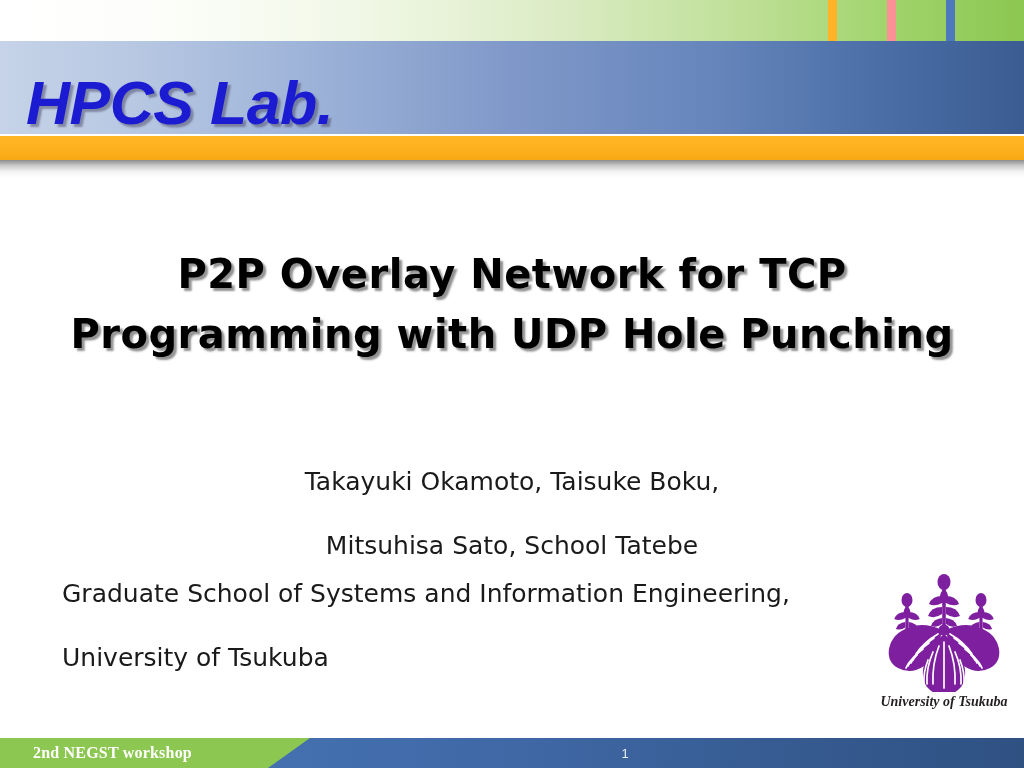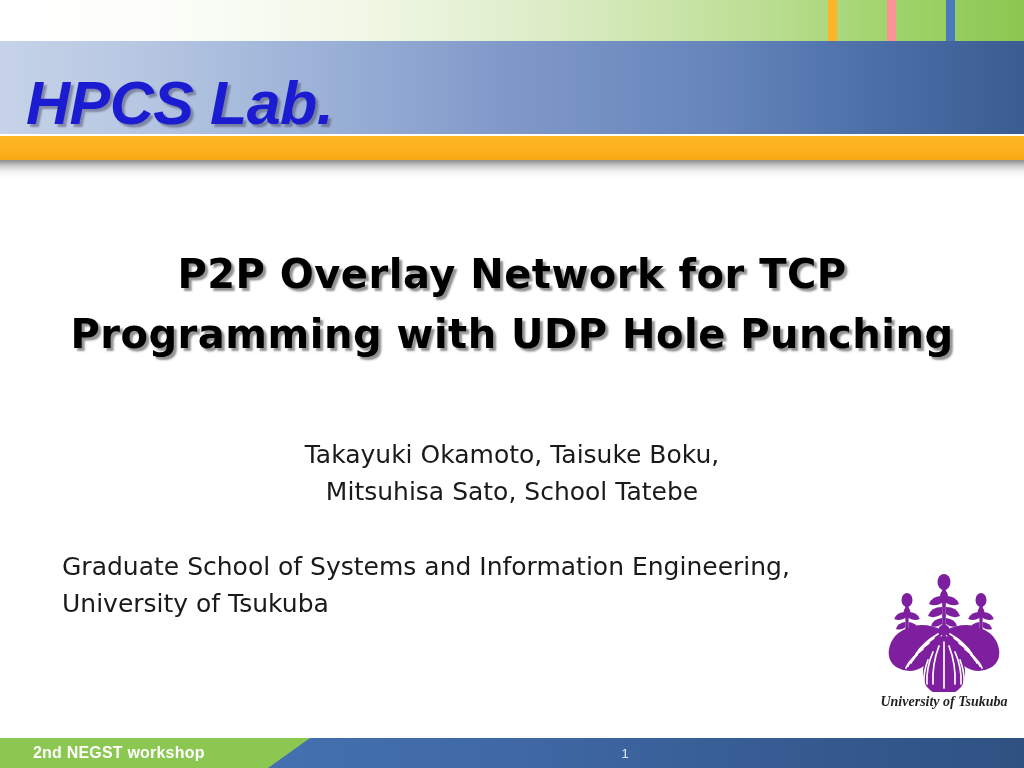--- a/index.html
+++ b/index.html
@@ -143,21 +143,21 @@
   .affiliation {
     position: absolute;
     left: 62px;
     top: 548px;
     width: 900px;
     font-family: "DejaVu Sans", sans-serif;
     font-size: 25px;
     line-height: 37px;
     color: #1a1a1a;
   }
-  .authors .line, .affiliation .line { display: block; }
+  .authors .line, .affiliation .line { display: block; margin-top: 27px; }
 
   
   .tsukuba-logo {
     position: absolute;
     left: 876px;
     top: 572px;
     width: 136px;
     height: 150px;
   }
   .tsukuba-crest {
@@ -207,21 +207,21 @@
     left: 0; top: 0;
     width: 310px;
     height: 30px;
     background: #8cc751;
     clip-path: polygon(0 0, 310px 0, 268px 30px, 0 30px);
   }
   .footer-label {
     position: absolute;
     left: 33px;
     top: 6px;
-    font-family: Liberation Sans, sans-serif;
+    font-family: Liberation Serif, serif;
     font-weight: bold;
     font-size: 16px;
     color: #ffffff;
     white-space: nowrap;
     letter-spacing: 0.2px;
   }
   .footer-page {
     position: absolute;
     left: 610px;
     top: 8px;

